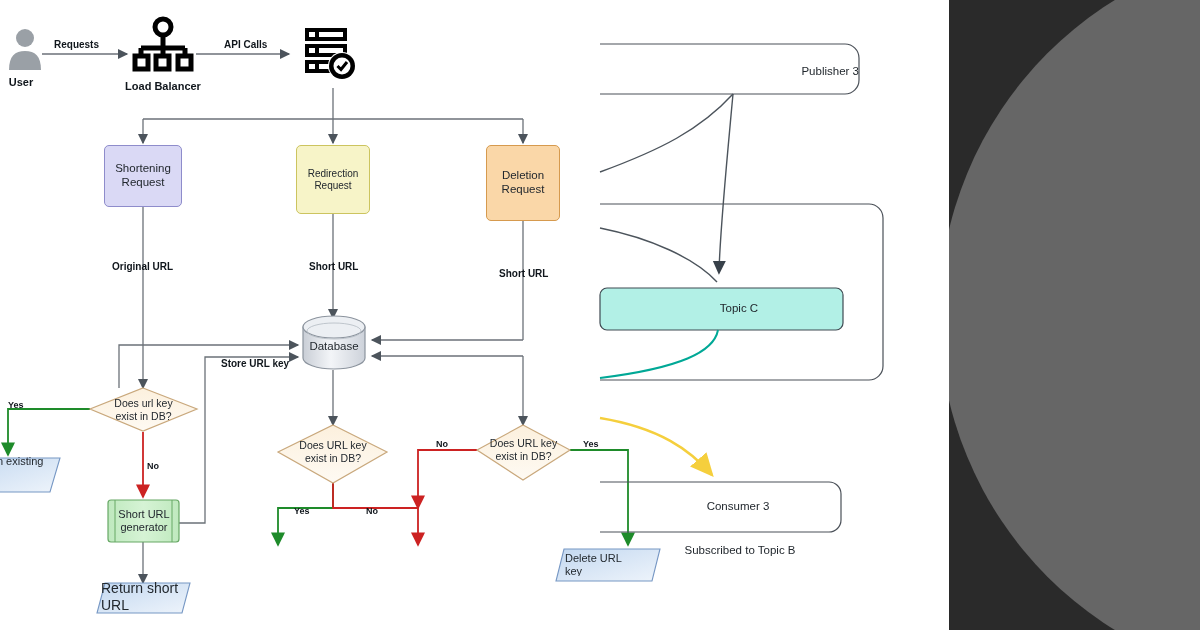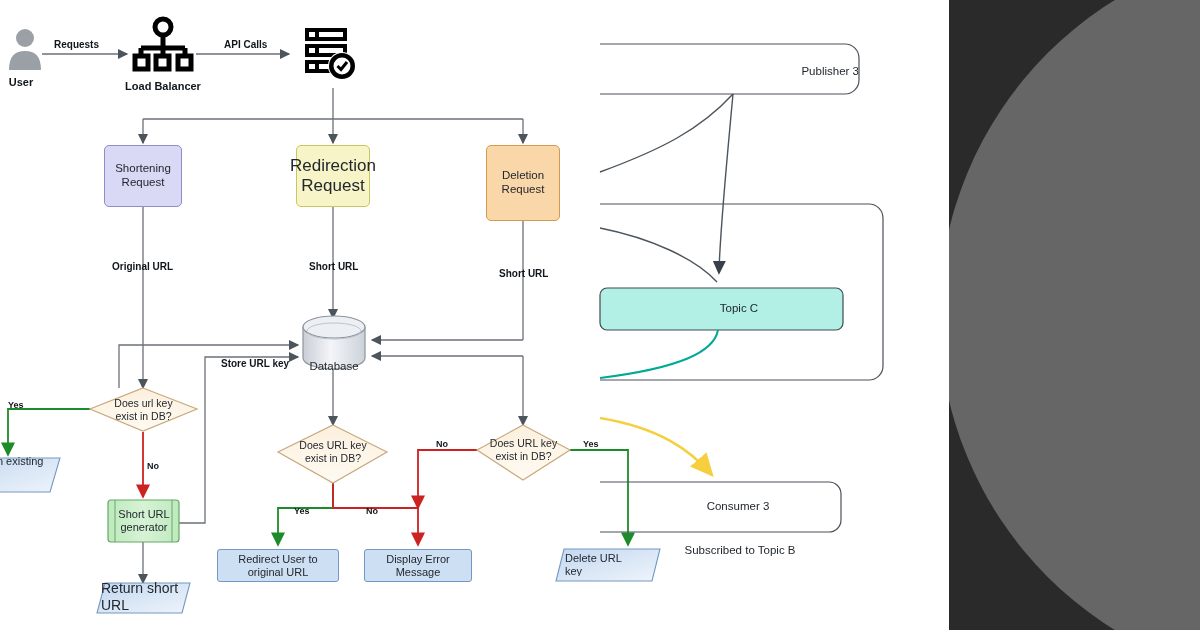--- a/index.html
+++ b/index.html
@@ -255,58 +255,50 @@
   <div class="lbl" style="left:294px;top:506px;font-size:9px;">Yes</div>
   <div class="lbl" style="left:366px;top:506px;font-size:9px;">No</div>
   <div class="lbl" style="left:436px;top:439px;font-size:9px;">No</div>
   <div class="lbl" style="left:583px;top:439px;font-size:9px;">Yes</div>
 
   <div class="node rect" style="left:104px;top:145px;width:78px;height:62px;background:#dad9f5;border-color:#8e8ccb;font-size:11.5px;">
     <span>Shortening
 Request</span>
   </div>
 
-  <div class="node rect" style="left:296px;top:145px;width:74px;height:62px;background:#f7f4c8;border-color:#ccc45f;font-size:17px;align-items:center;">
+  <div class="node rect" style="left:296px;top:145px;width:74px;height:69px;background:#f7f4c8;border-color:#ccc45f;font-size:10px;align-items:center;">
     <span>Redirection
 Request</span>
   </div>
 
   <div class="node rect" style="left:486px;top:145px;width:74px;height:76px;background:#fad7a8;border-color:#d69a4e;font-size:11.5px;">
     <span>Deletion
 Request</span>
   </div>
 
-  <div class="plain" style="left:305px;top:340px;width:58px;text-align:center;font-size:11.5px;margin-top:20px;">Database</div>
+  <div class="plain" style="left:305px;top:340px;width:58px;text-align:center;font-size:11.5px;">Database</div>
 
   <div class="diamond-text" style="left:99px;top:396px;width:89px;height:28px;font-size:10.5px;">Does url key
 exist in DB?</div>
   <div class="diamond-text" style="left:288px;top:438px;width:90px;height:28px;font-size:10.5px;">Does URL key
 exist in DB?</div>
   <div class="diamond-text" style="left:479px;top:436px;width:89px;height:28px;font-size:10.5px;">Does URL key
 exist in DB?</div>
 
   <div class="para-text" style="left:112px;top:505px;width:64px;height:32px;font-size:11px;text-align:center;">Short URL
 generator</div>
 
   <div class="para-text" style="left:-30px;top:461px;width:84px;height:28px;font-size:11px;text-align:left;justify-content:flex-start;">Return existing short
 URL</div>
 
   <div class="para-text" style="left:101px;top:586px;width:84px;height:22px;font-size:14px;">Return short URL</div>
 
   <div class="para-text" style="left:565px;top:554px;width:70px;height:22px;font-size:11px;text-align:left;justify-content:flex-start;overflow:hidden;">Delete URL key</div>
 
-  <div class="node rect sharp" style="left:217px;top:549px;width:122px;height:33px;background:#cddff2;border-color:#7697c4;font-size:11px;">
-    <span>Redirect User to
-original URL</span>
-  </div>
-
-  <div class="node rect sharp" style="left:364px;top:549px;width:108px;height:33px;background:#cddff2;border-color:#7697c4;font-size:11px;">
-    <span>Display Error
-Message</span>
-  </div>
+
 
   <div class="plain" style="left:635px;top:65px;width:224px;text-align:right;font-size:11.5px;">Publisher 3</div>
 
   <div class="plain" style="left:635px;top:302px;width:208px;text-align:center;font-size:11.5px;">Topic C</div>
 
   <div class="plain" style="left:635px;top:500px;width:206px;text-align:center;font-size:11.5px;">Consumer 3</div>
 
   <div class="plain" style="left:635px;top:544px;width:210px;text-align:center;font-size:11.5px;">Subscribed to Topic B</div>
 
   <div class="dark-panel">

